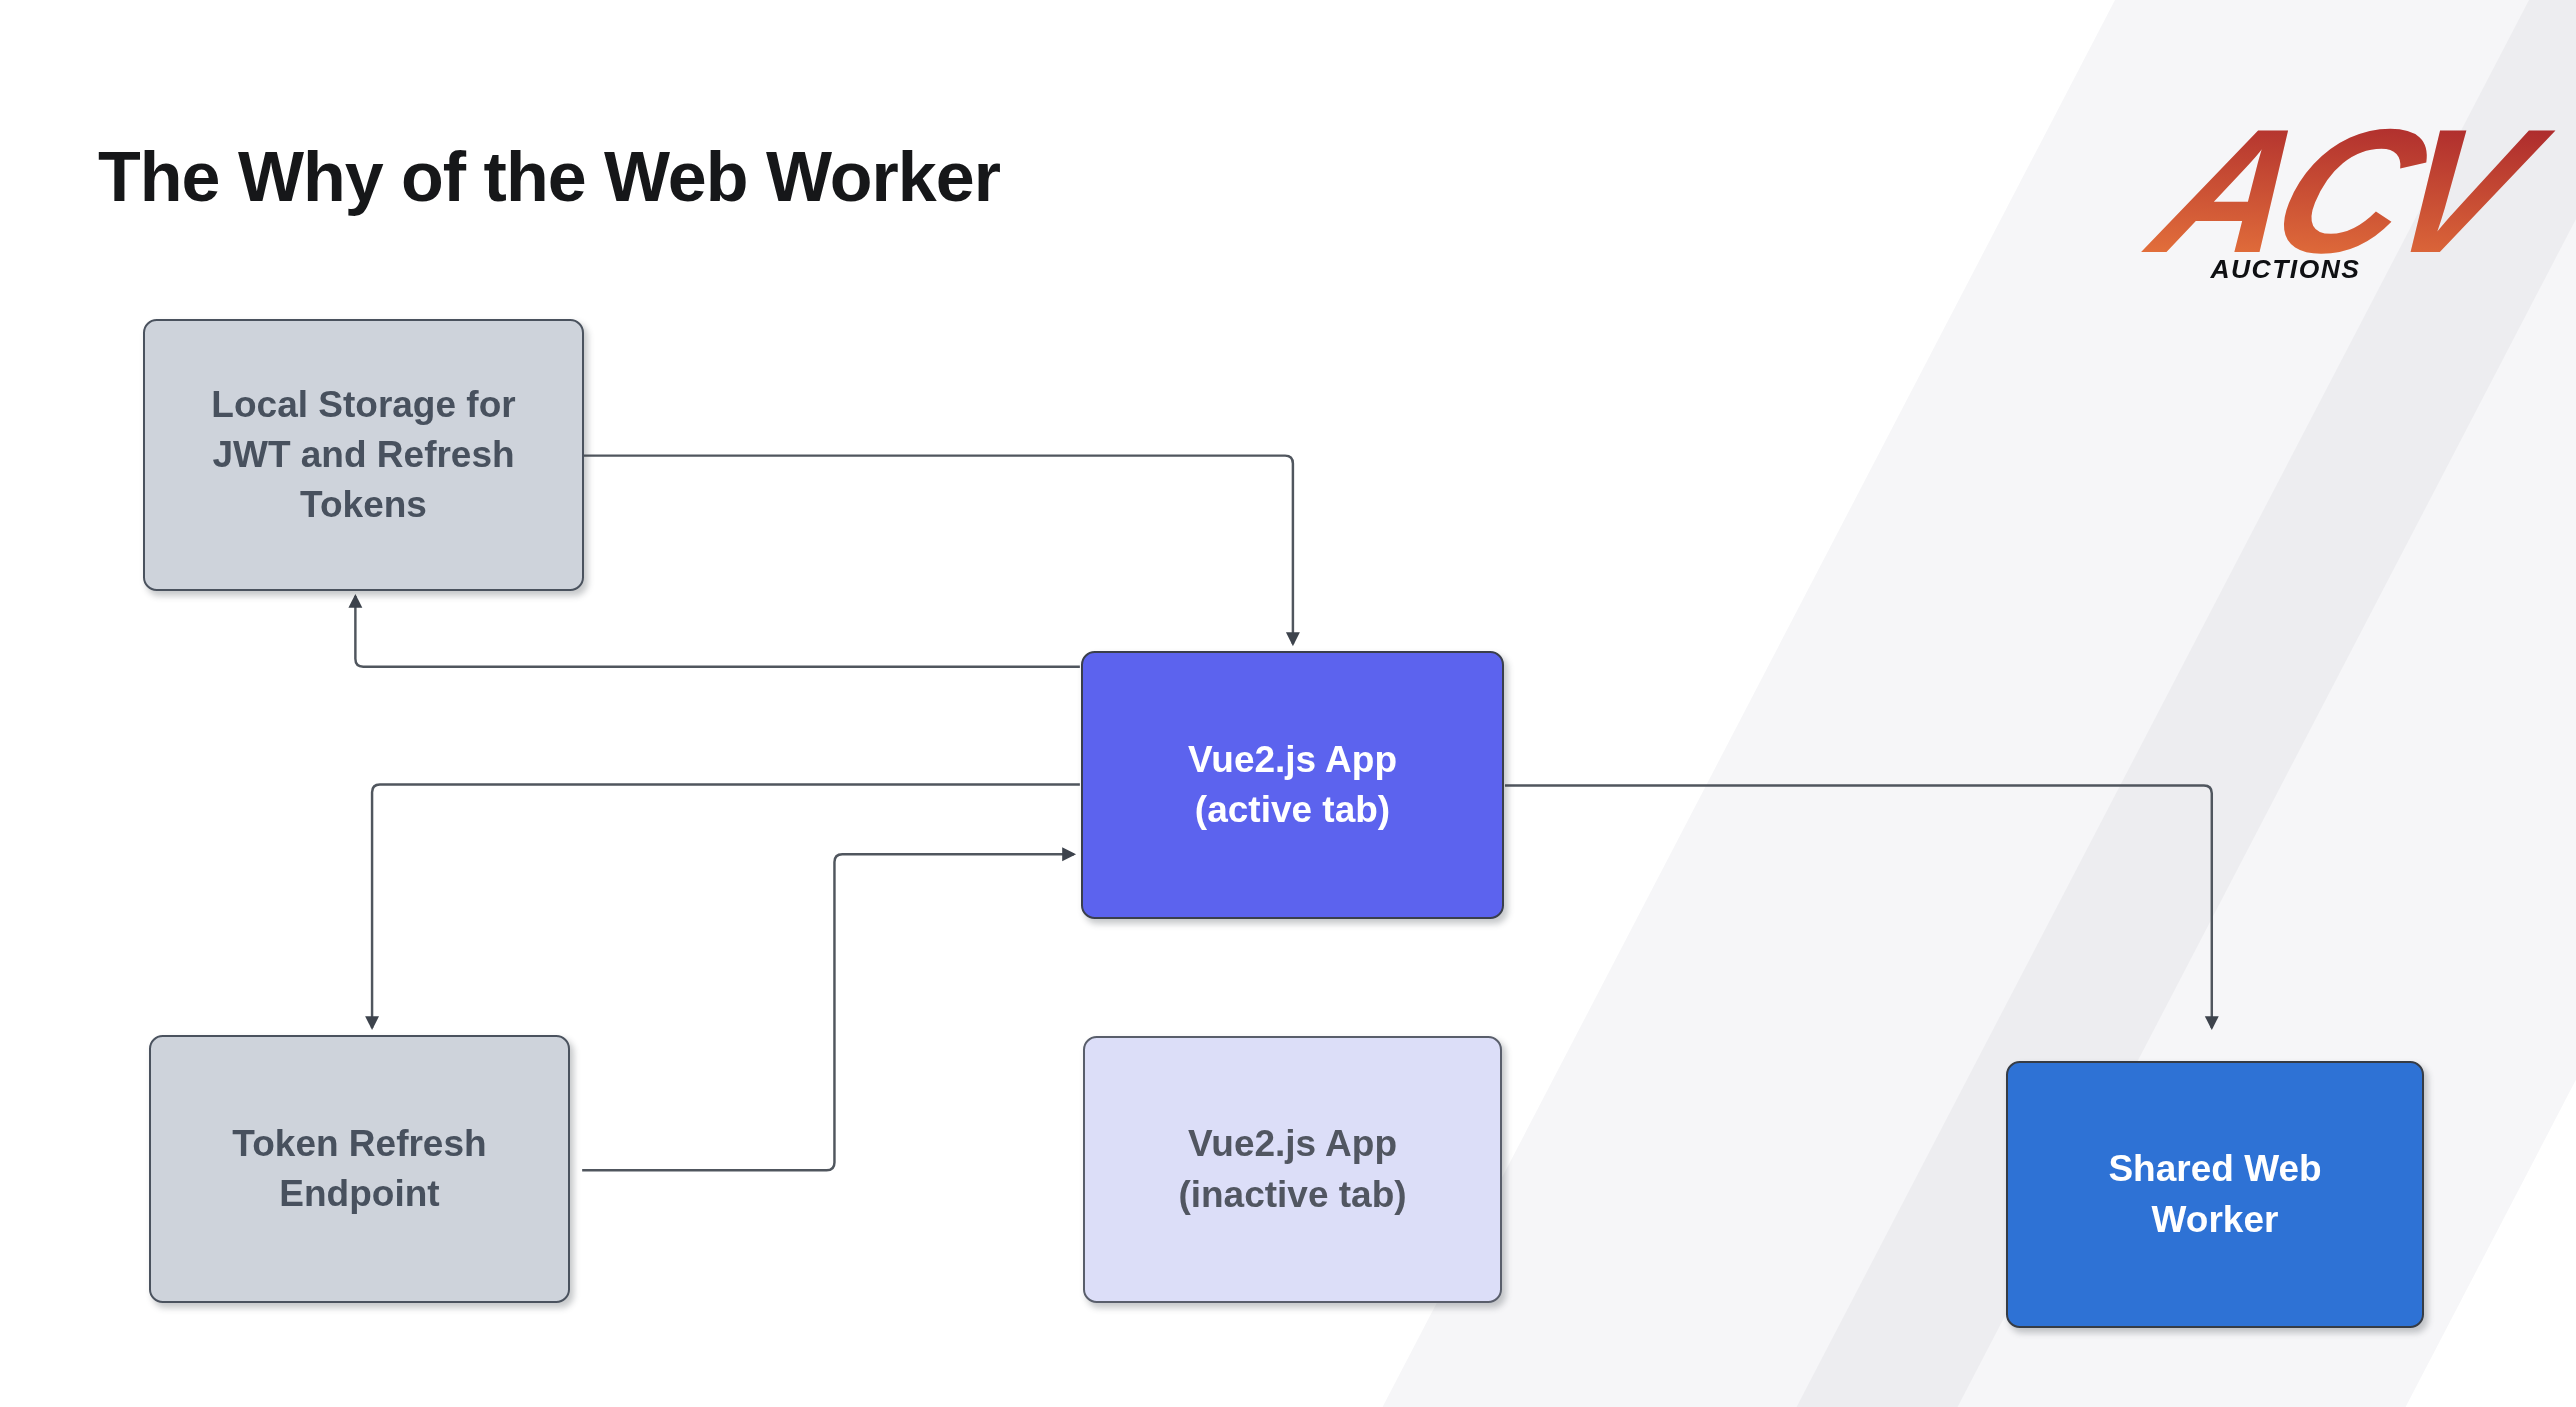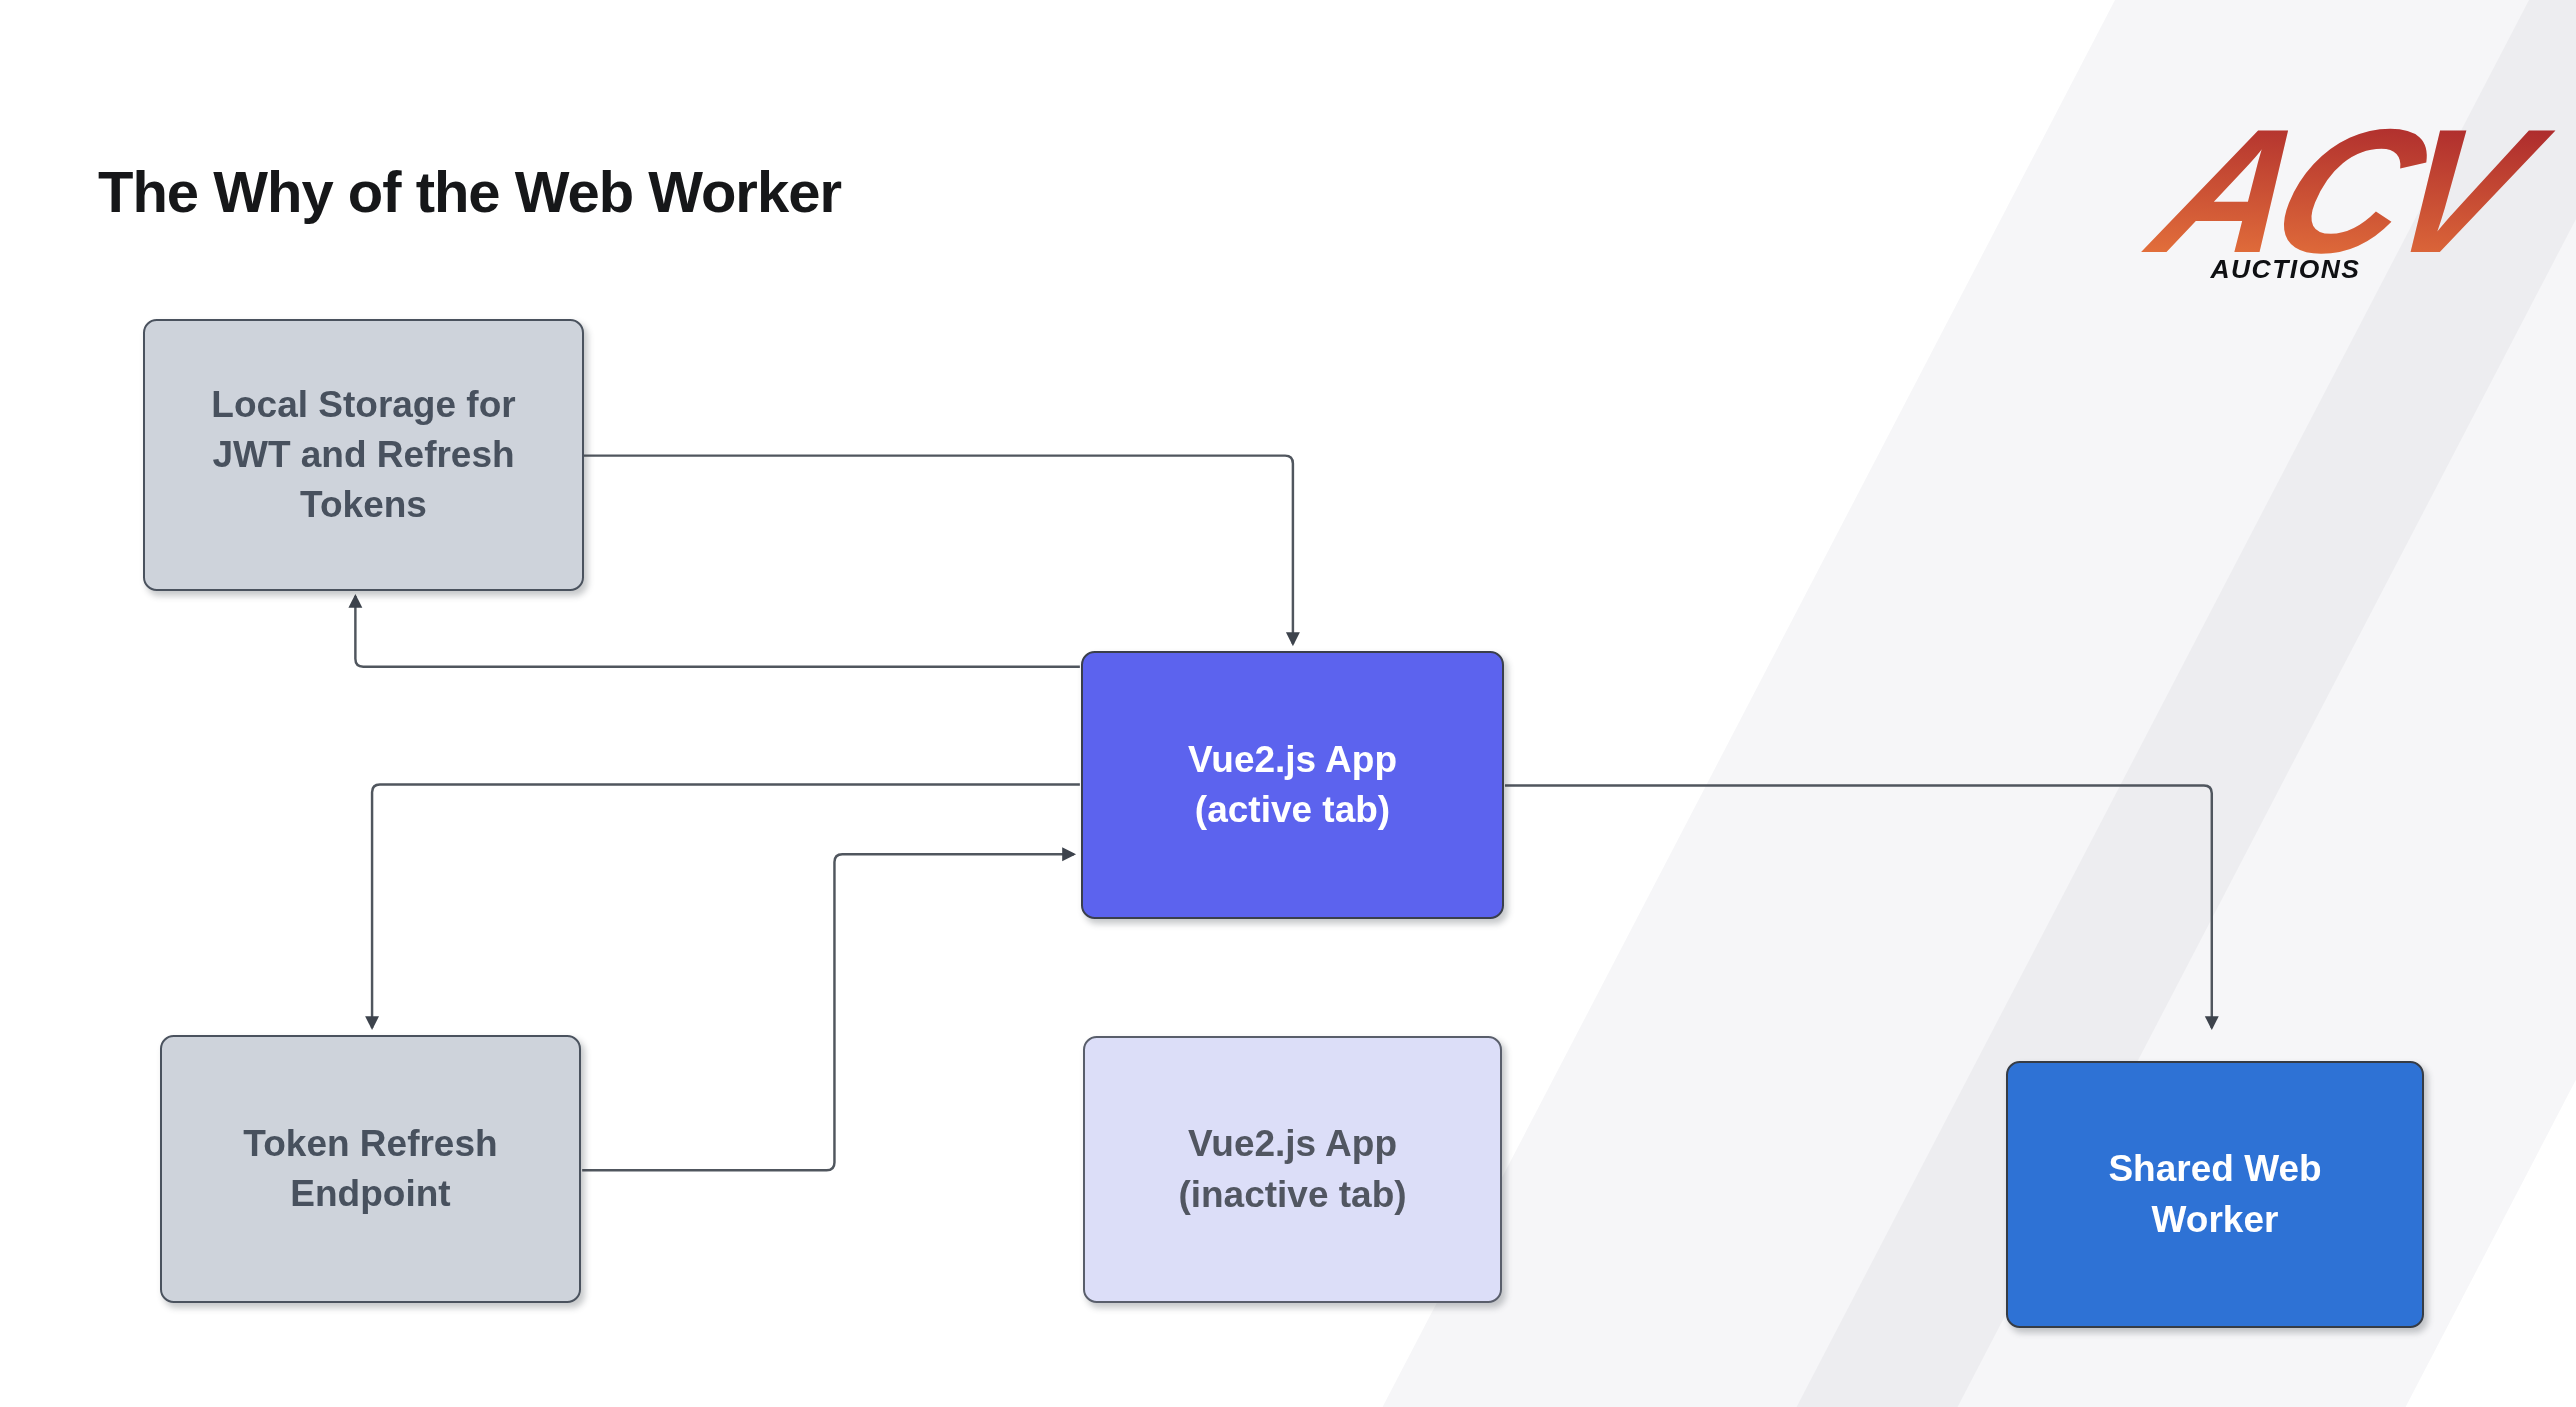--- a/index.html
+++ b/index.html
@@ -19,43 +19,43 @@
     background:var(--background);
     overflow:hidden;position:relative;
     font-family:"Liberation Sans","DejaVu Sans",sans-serif;
   }
   
   .band{position:absolute;top:0;height:1408px;transform:skewX(-27.5deg);transform-origin:top left;}
   .band-light{left:2115px;width:1023px;background:var(--band-light);}
   .band-dark{left:2529px;width:161px;background:var(--band-dark);}
 
   .slide-title{
-    position:absolute;left:98px;top:162px;margin:0;
-    font-size:58px;line-height:1.05;font-weight:800;letter-spacing:-1px;
+    position:absolute;left:98px;top:141px;margin:0;
+    font-size:70px;line-height:1.05;font-weight:800;letter-spacing:-1px;
     color:var(--title);white-space:nowrap;
   }
 
   .logo{position:absolute;left:2130px;top:90px;width:461px;height:221px;}
   .logo svg{overflow:visible;}
 
   .edges{position:absolute;left:0;top:0;width:2576px;height:1408px;pointer-events:none;}
   .edge{fill:none;stroke:var(--connector);stroke-width:2.5px;stroke-linejoin:round;}
 
   .node{
     position:absolute;box-sizing:border-box;
     border:2.9px solid #444;border-radius:13.7px;
     display:flex;align-items:center;justify-content:center;text-align:center;
     box-shadow:3.9px 4.9px 6.9px rgba(55,60,70,0.28);
   }
   .node-label{
     font-size:37px;font-weight:700;line-height:1.36;white-space:pre-line;
   }
   #node-local-storage{left:143px;top:319px;width:441px;height:272px;}
   #node-vue-active{left:1081px;top:651px;width:423px;height:268px;}
-  #node-token-refresh{left:160px;top:1035px;width:421px;height:268px;}
+  #node-token-refresh{left:149px;top:1035px;width:421px;height:268px;}
   #node-vue-inactive{left:1083px;top:1036px;width:419px;height:267px;}
   #node-shared-worker{left:2006px;top:1061px;width:418px;height:267px;}
 </style>
 </head>
 <body>
 
 <div class="band band-light"></div>
 <div class="band band-dark"></div>
 
 <h1 class="slide-title">The Why of the Web Worker</h1>

